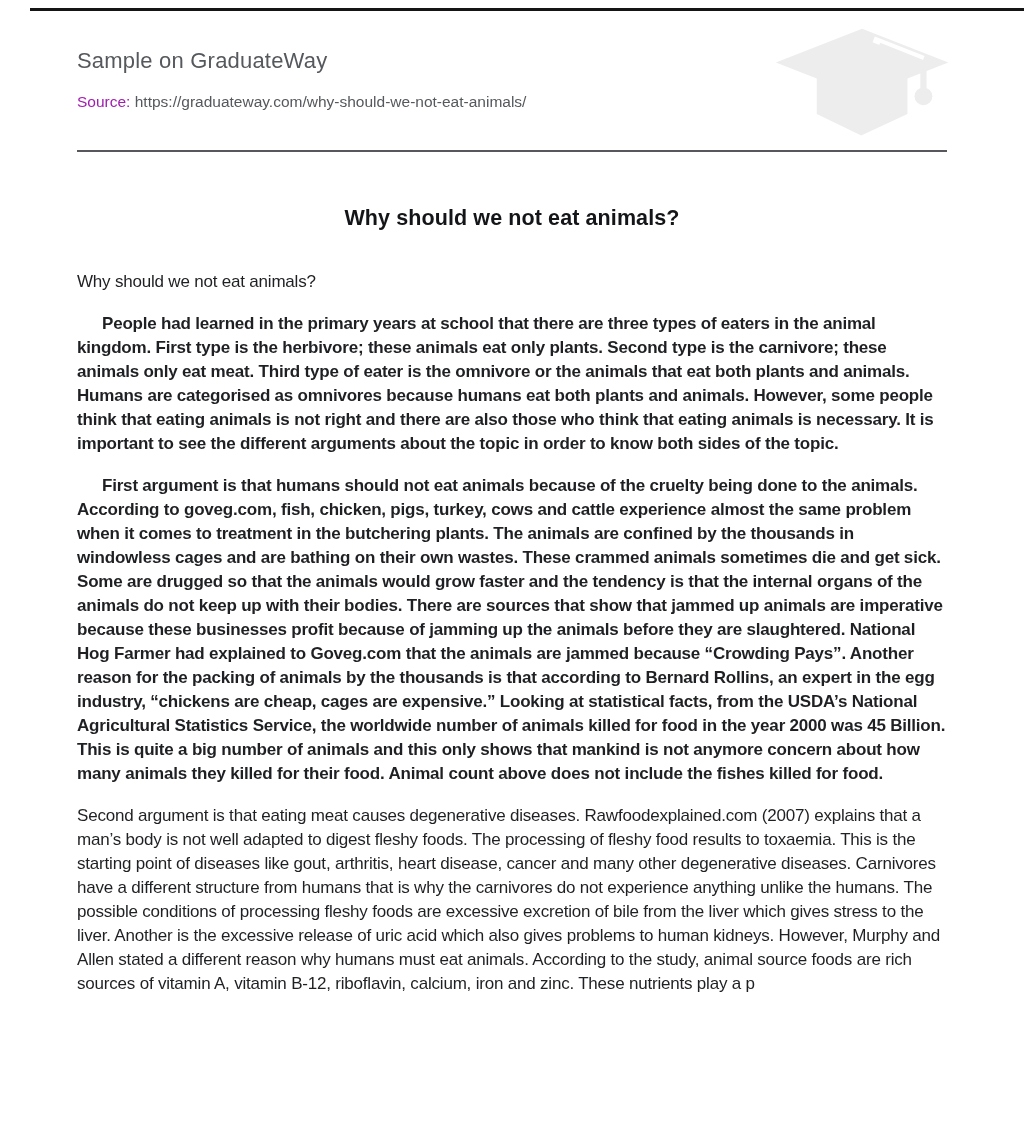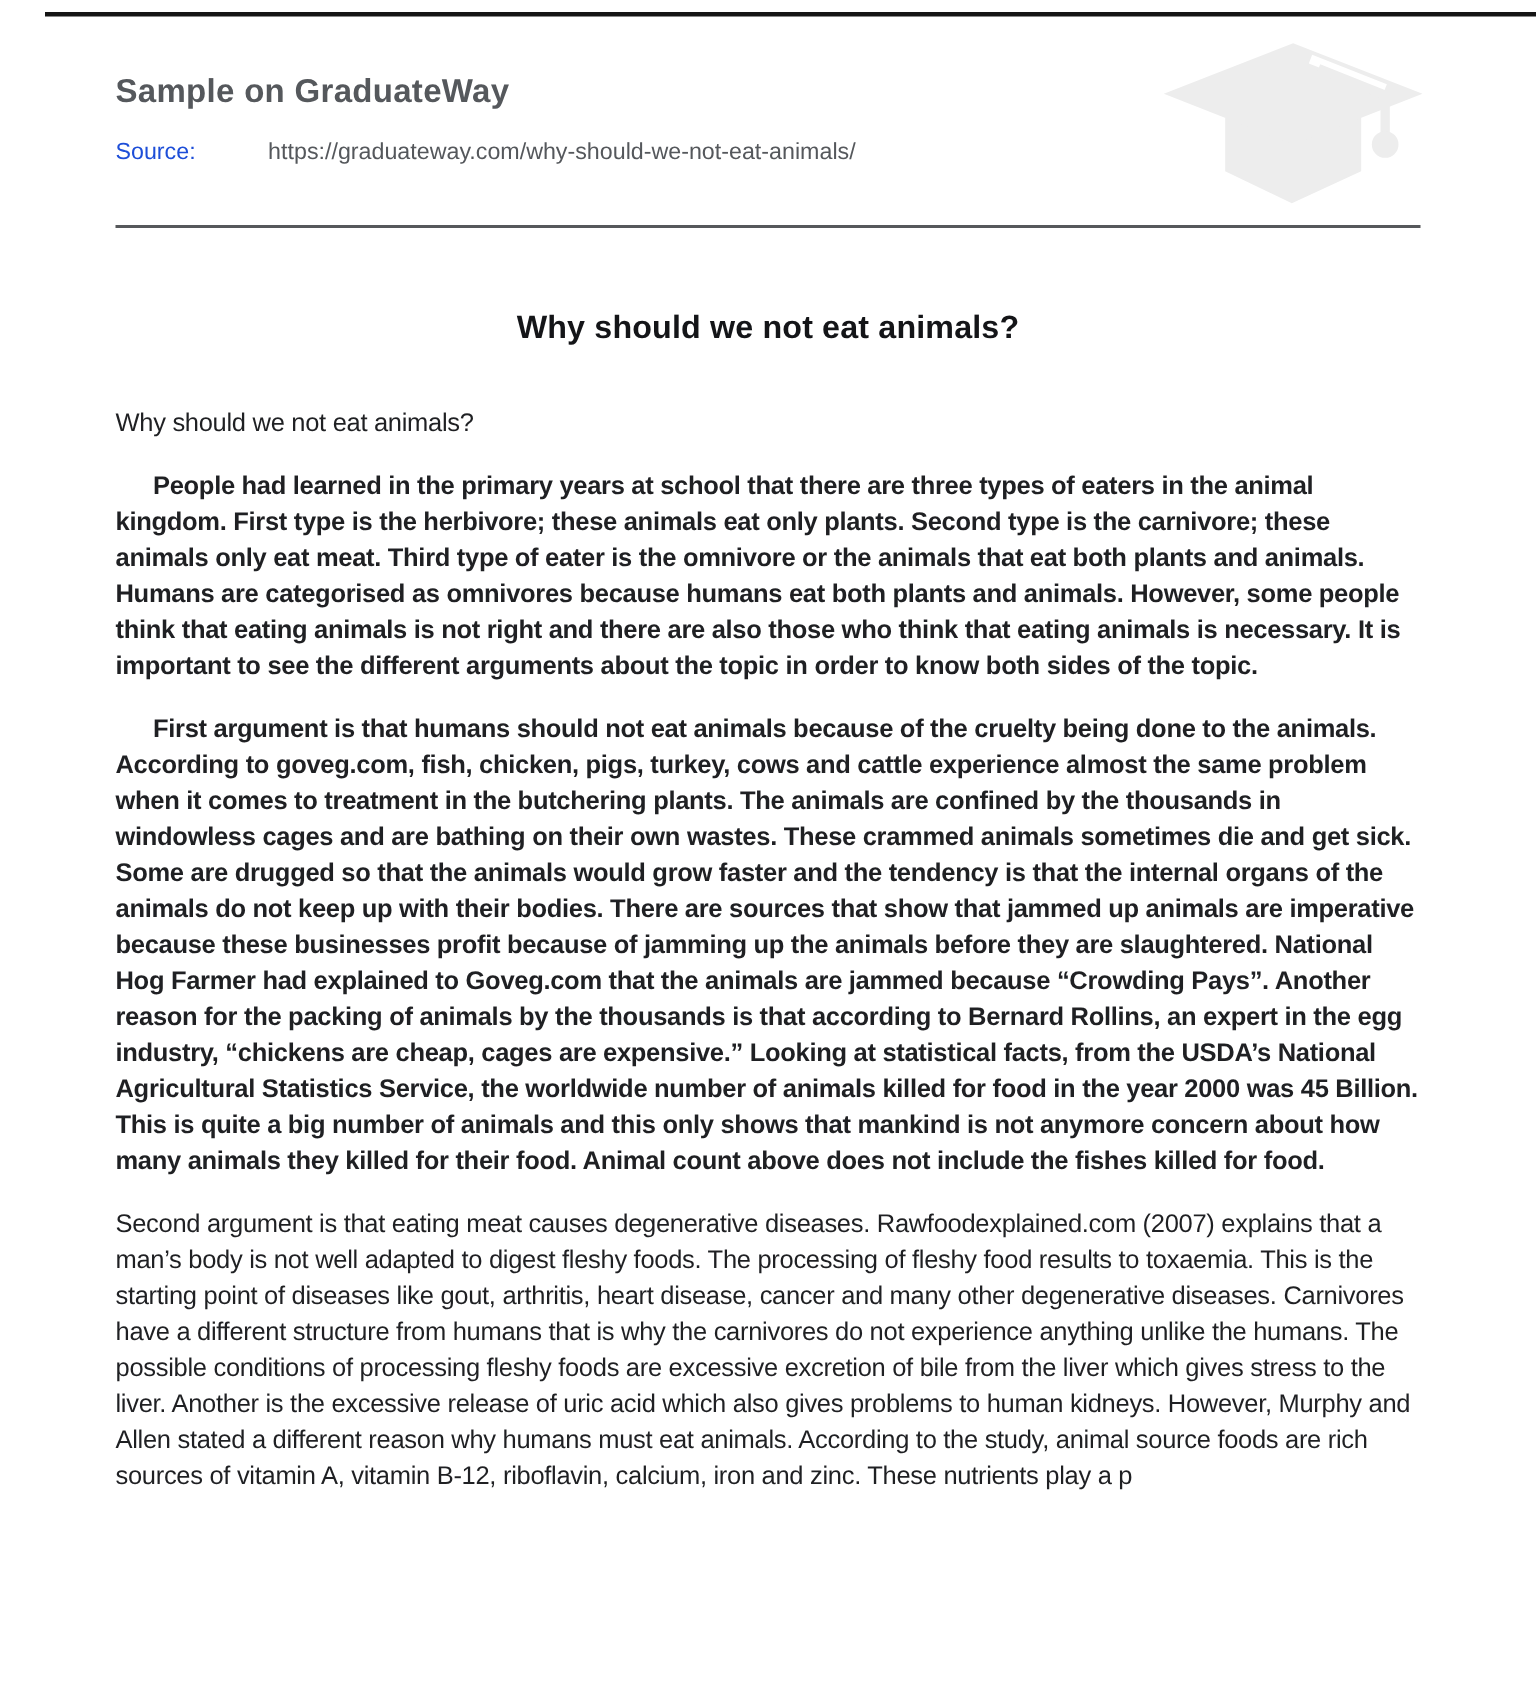--- a/index.html
+++ b/index.html
@@ -28,36 +28,35 @@
     height: 3px;
     background: #151515;
   }
   .content {
     padding: 0 77px;
   }
   .sample-heading {
     margin: 48px 0 0;
     font-size: 22px;
     line-height: 26px;
-    font-weight: 700;
+    font-weight: 400;
     color: #55585c;
     letter-spacing: 0.2px;
   }
   .source-line {
     margin: 17px 0 0;
     font-size: 15.5px;
     line-height: 22px;
     color: #55585c;
   }
   .source-label {
-    color: #1d4ed8;
+    color: #a21caf;
   }
   .source-url {
     color: #55585c;
-    margin-left: 44px;
   }
   .cap-icon {
     position: absolute;
     top: 27px;
     right: 72px;
     width: 178px;
     height: 112px;
   }
   .divider {
     border: 0;

